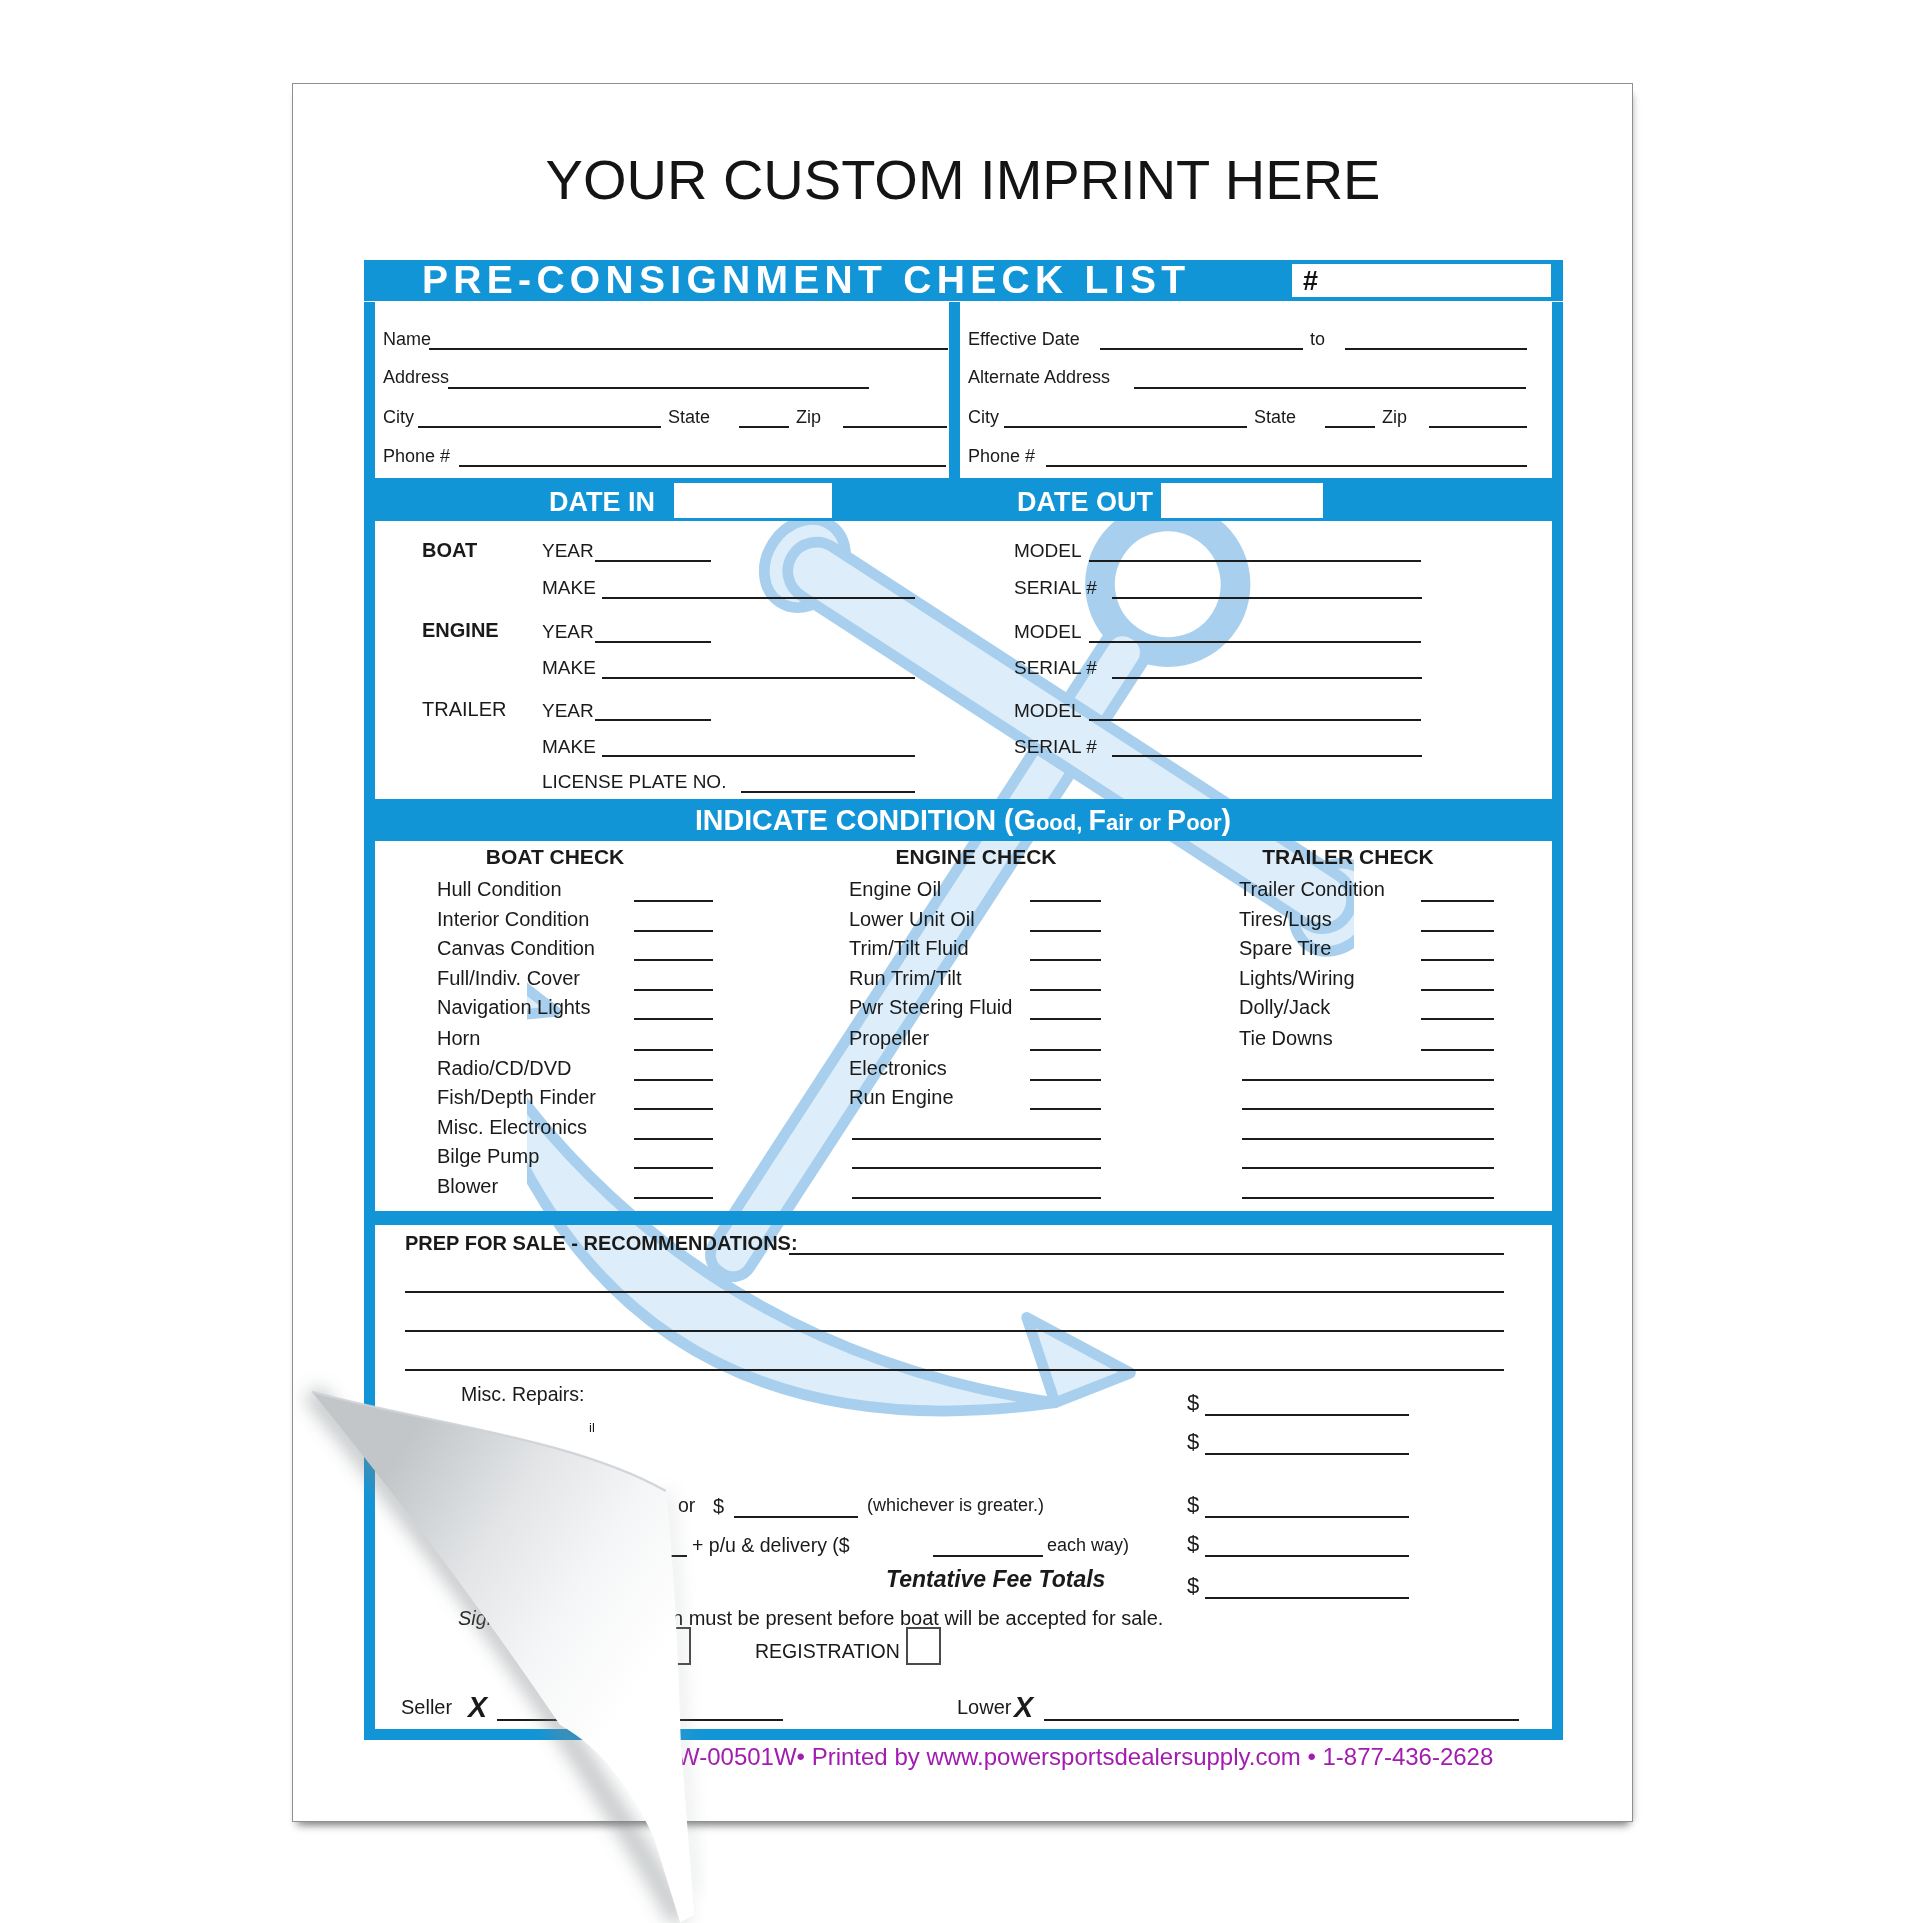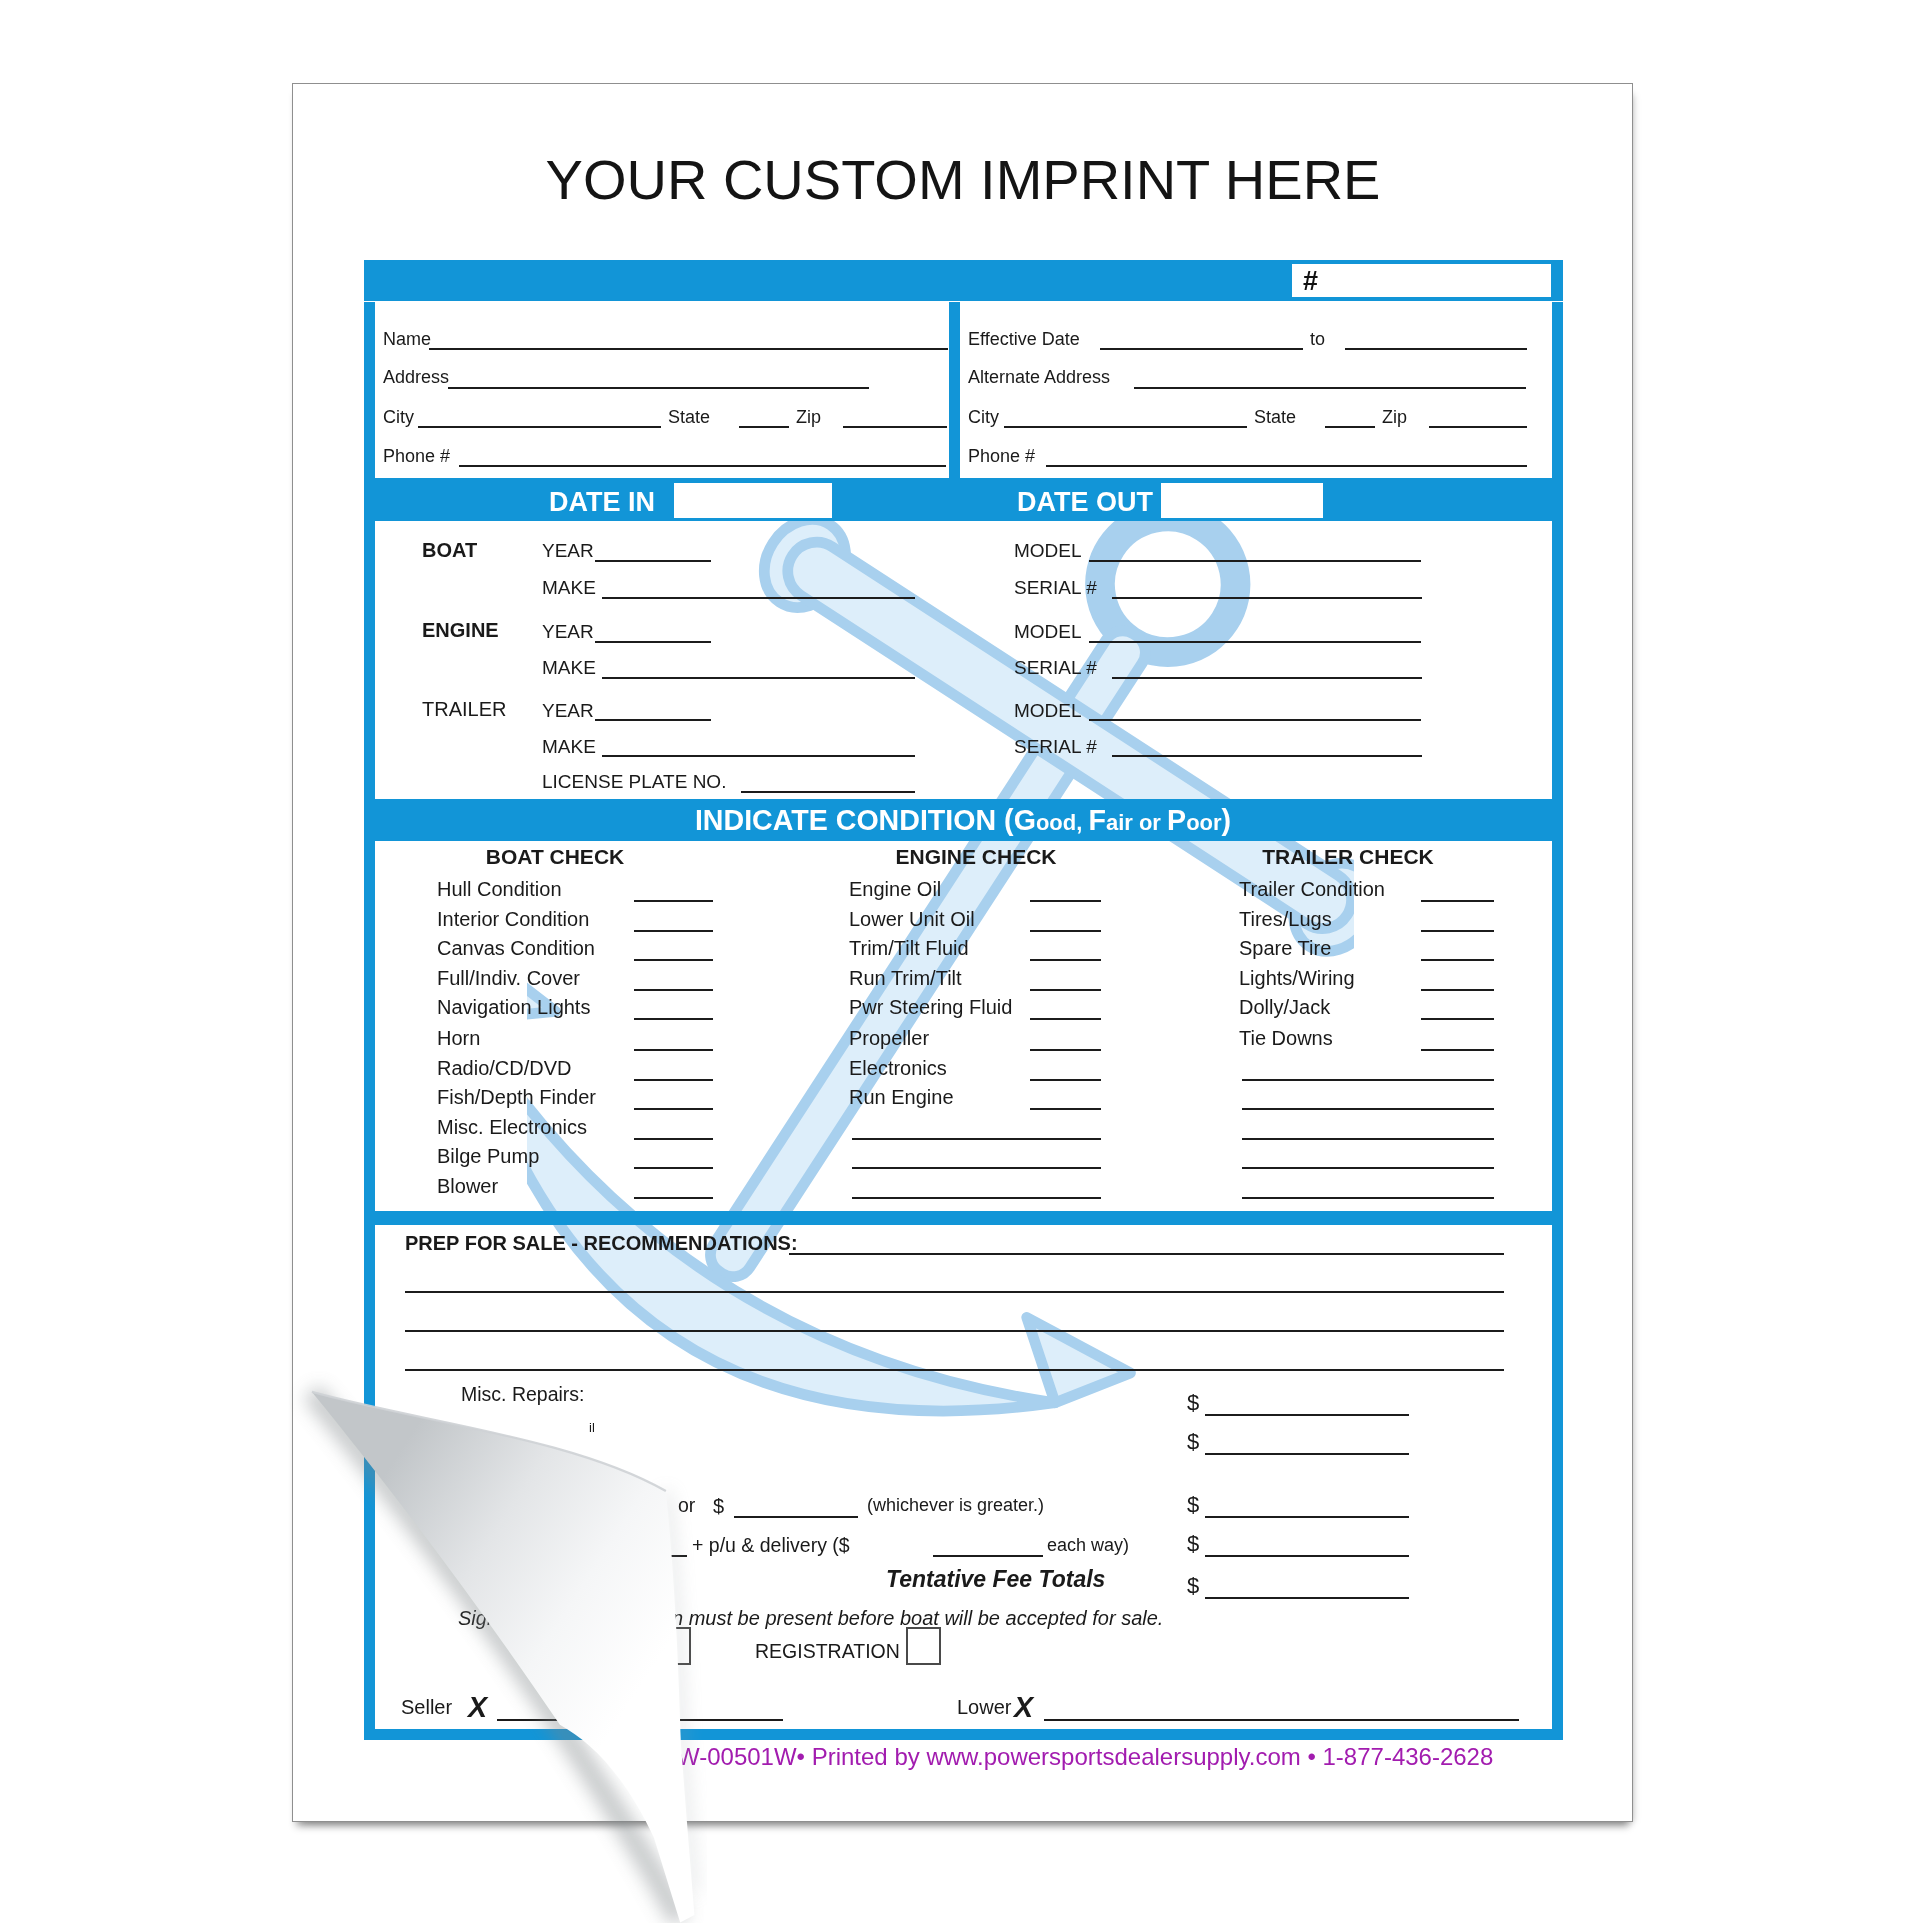--- a/index.html
+++ b/index.html
@@ -169,21 +169,21 @@
         <div class="t" style="left: 677px; top: 1495px; font-size: 19.5px;">or</div>
         <div class="t" style="left: 712px; top: 1495px; font-size: 20px;">$</div>
         <div class="ln" style="left: 733px; width: 124px; top: 1515px;"></div>
         <div class="t" style="left: 866px; top: 1495px; font-size: 18px;">(whichever is greater.)</div>
         <div class="ln" style="left: 643px; width: 43px; top: 1554px;"></div>
         <div class="t" style="left: 691px; top: 1535px; font-size: 19.5px;">+ p/u &amp; delivery ($</div>
         <div class="ln" style="left: 932px; width: 110px; top: 1554px;"></div>
         <div class="t" style="left: 1046px; top: 1535px; font-size: 18px;">each way)</div>
         <div class="t" style="left: 885px; top: 1567px; font-size: 23px; font-weight: 700; font-style: italic;">Tentative Fee Totals</div>
         <div class="t" style="left: 457px; top: 1607px; font-size: 20px; font-style: italic;">Sign</div>
-        <div class="t" style="left: 671px; top: 1607px; font-size: 20px; font-style: italic;">n must be present before boat will be accepted for sale.</div>
+        <div class="t" style="left: 671px; top: 1607px; font-size: 20px; ">n must be present before boat will be accepted for sale.</div>
         <div class="cb" style="left: 655px; top: 1626px; width: 35px; height: 38px;"></div>
         <div class="t" style="left: 754px; top: 1641px; font-size: 19.5px;">REGISTRATION</div>
         <div class="cb" style="left: 905px; top: 1626px; width: 35px; height: 38px;"></div>
         <div class="t" style="left: 400px; top: 1696px; font-size: 20px;">Seller</div>
         <div class="t" style="left: 467px; top: 1692px; font-size: 28.6px; font-weight: 700; font-style: italic;">X</div>
         <div class="ln" style="left: 496px; width: 286px; top: 1718px;"></div>
         <div class="t" style="left: 956px; top: 1696px; font-size: 20px;">Lower</div>
         <div class="t" style="left: 1013px; top: 1692px; font-size: 28.6px; font-weight: 700; font-style: italic;">X</div>
         <div class="ln" style="left: 1043px; width: 475px; top: 1718px;"></div>
         <div class="t" style="left: 962px; top: 151px; font-size: 56px; font-weight: 400; color: rgb(20, 20, 20); transform: translateX(-50%);">YOUR CUSTOM IMPRINT HERE</div>
@@ -191,20 +191,21 @@
       </div>
     <div id="chrome" style="position:absolute;left:-292px;top:-83px;width:1924px;height:1924px;z-index:3;">
         <div class="rect" style="left: 363px; top: 259px; width: 1199px; height: 41px; background: rgb(18, 149, 215);"></div>
         <div class="rect" style="left: 363px; top: 301px; width: 10.5px; height: 1438px; background: rgb(18, 149, 215);"></div>
         <div class="rect" style="left: 1551px; top: 301px; width: 10.5px; height: 1438px; background: rgb(18, 149, 215);"></div>
         <div class="rect" style="left: 948px; top: 301px; width: 10.5px; height: 177px; background: rgb(18, 149, 215);"></div>
         <div class="rect" style="left: 363px; top: 477px; width: 1199px; height: 43px; background: rgb(18, 149, 215);"></div>
         <div class="rect" style="left: 363px; top: 798px; width: 1199px; height: 42px; background: rgb(18, 149, 215);"></div>
         <div class="rect" style="left: 363px; top: 1210px; width: 1199px; height: 13.5px; background: rgb(18, 149, 215);"></div>
         <div class="rect" style="left: 363px; top: 1728px; width: 1199px; height: 10.5px; background: rgb(18, 149, 215);"></div>
+        <div class="t" style="left: 421px; top: 259px; font-size: 39px; font-weight: 800; color: rgb(255, 255, 255); letter-spacing: 5.3px;">PRE-CONSIGNMENT CHECK LIST</div>
         <div class="rect" style="left: 1291px; top: 263px; width: 259px; height: 33px; background: rgb(255, 255, 255);"></div>
         <div class="t" style="left: 1302px; top: 267px; font-size: 27px; font-weight: 700; color: rgb(17, 17, 17);">#</div>
         <div class="t" style="left: 601px; top: 488px; font-size: 27px; font-weight: 800; color: rgb(255, 255, 255); transform: translateX(-50%);">DATE IN</div>
         <div class="rect" style="left: 673px; top: 482px; width: 158px; height: 35px; background: rgb(255, 255, 255);"></div>
         <div class="t" style="left: 1084px; top: 488px; font-size: 27px; font-weight: 800; color: rgb(255, 255, 255); transform: translateX(-50%);">DATE OUT</div>
         <div class="rect" style="left: 1160px; top: 482px; width: 162px; height: 35px; background: rgb(255, 255, 255);"></div>
         <div class="t" style="left: 962px; top: 805px; transform: translateX(-50%); color: rgb(255, 255, 255); font-weight: 800;"><span style="font-size: 28.6px;">INDICATE CONDITION (</span><span style="font-size: 28.6px;">G</span><span style="font-size: 22px;">ood, </span><span style="font-size: 28.6px;">F</span><span style="font-size: 22px;">air </span><span style="font-size: 22px;">or </span><span style="font-size: 28.6px;">P</span><span style="font-size: 22px;">oor</span><span style="font-size: 28.6px;">)</span></div>
       </div>
   </div>
 

